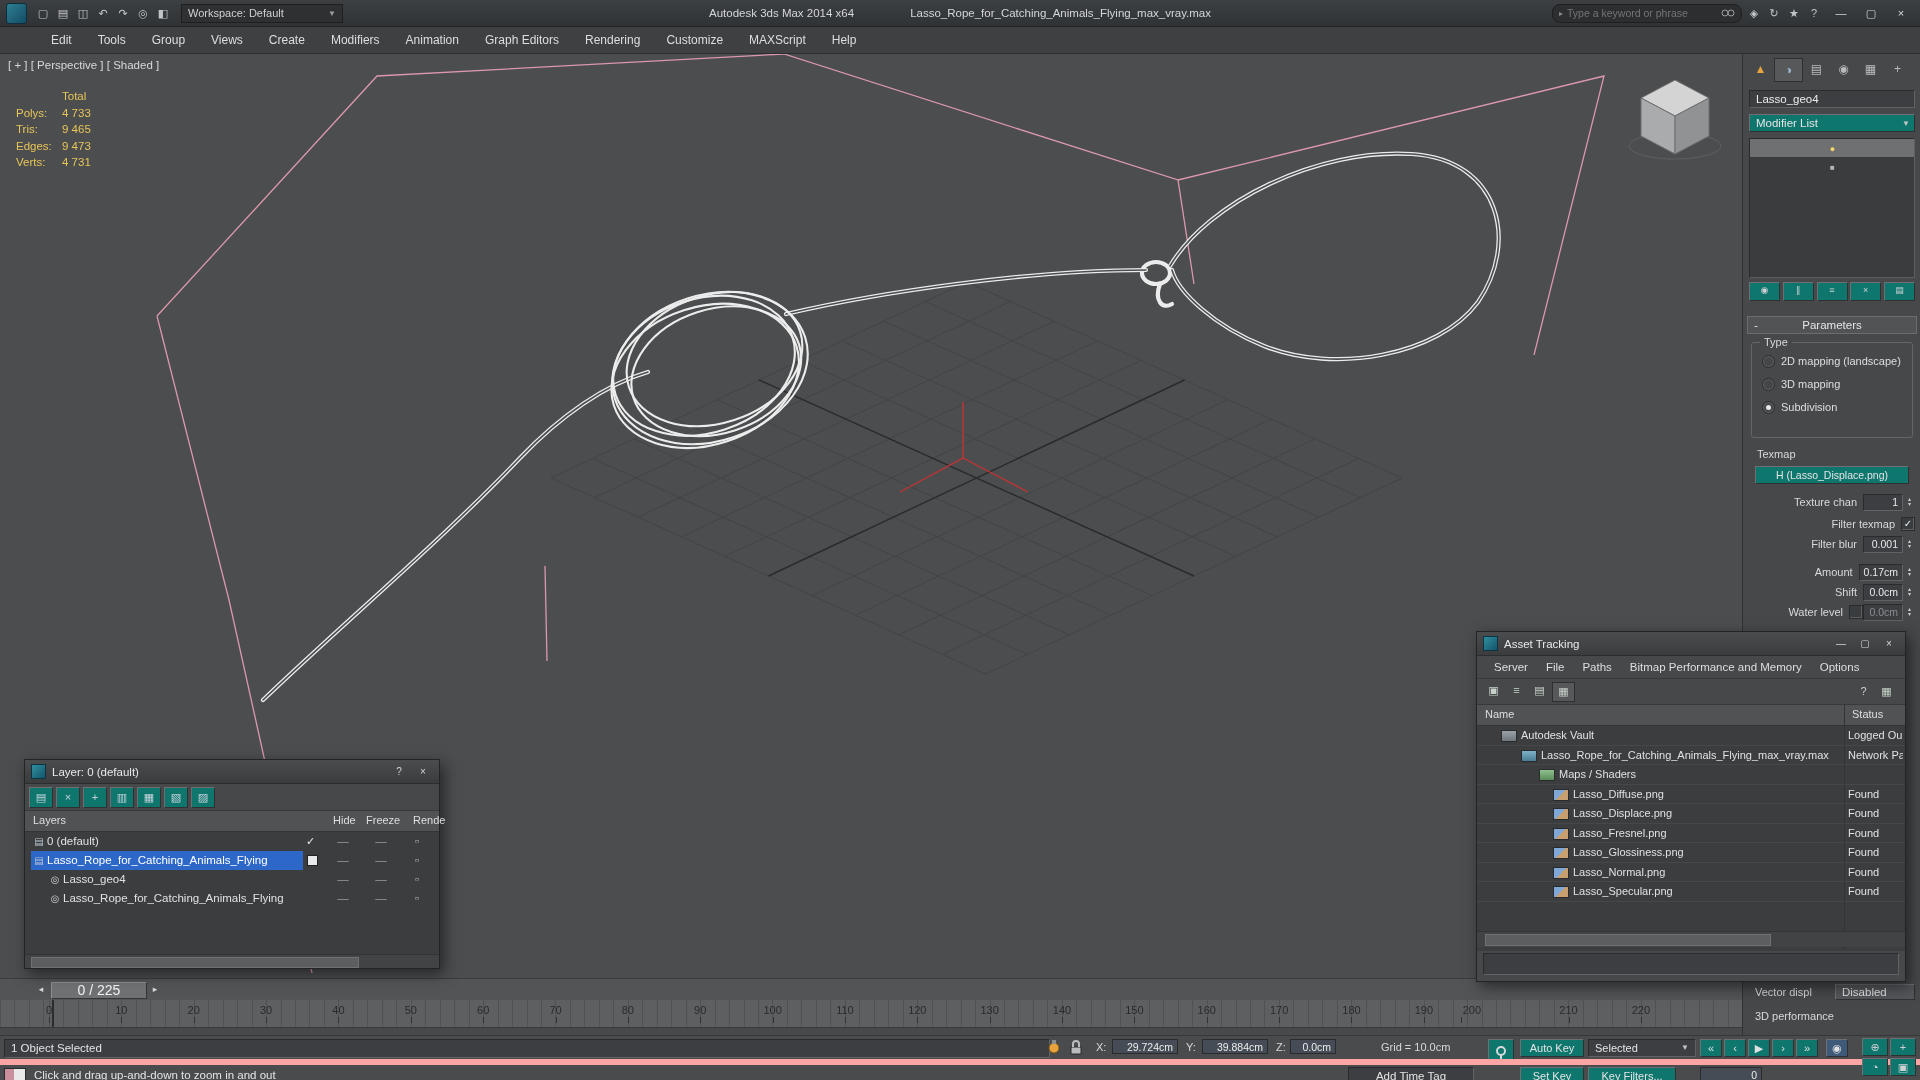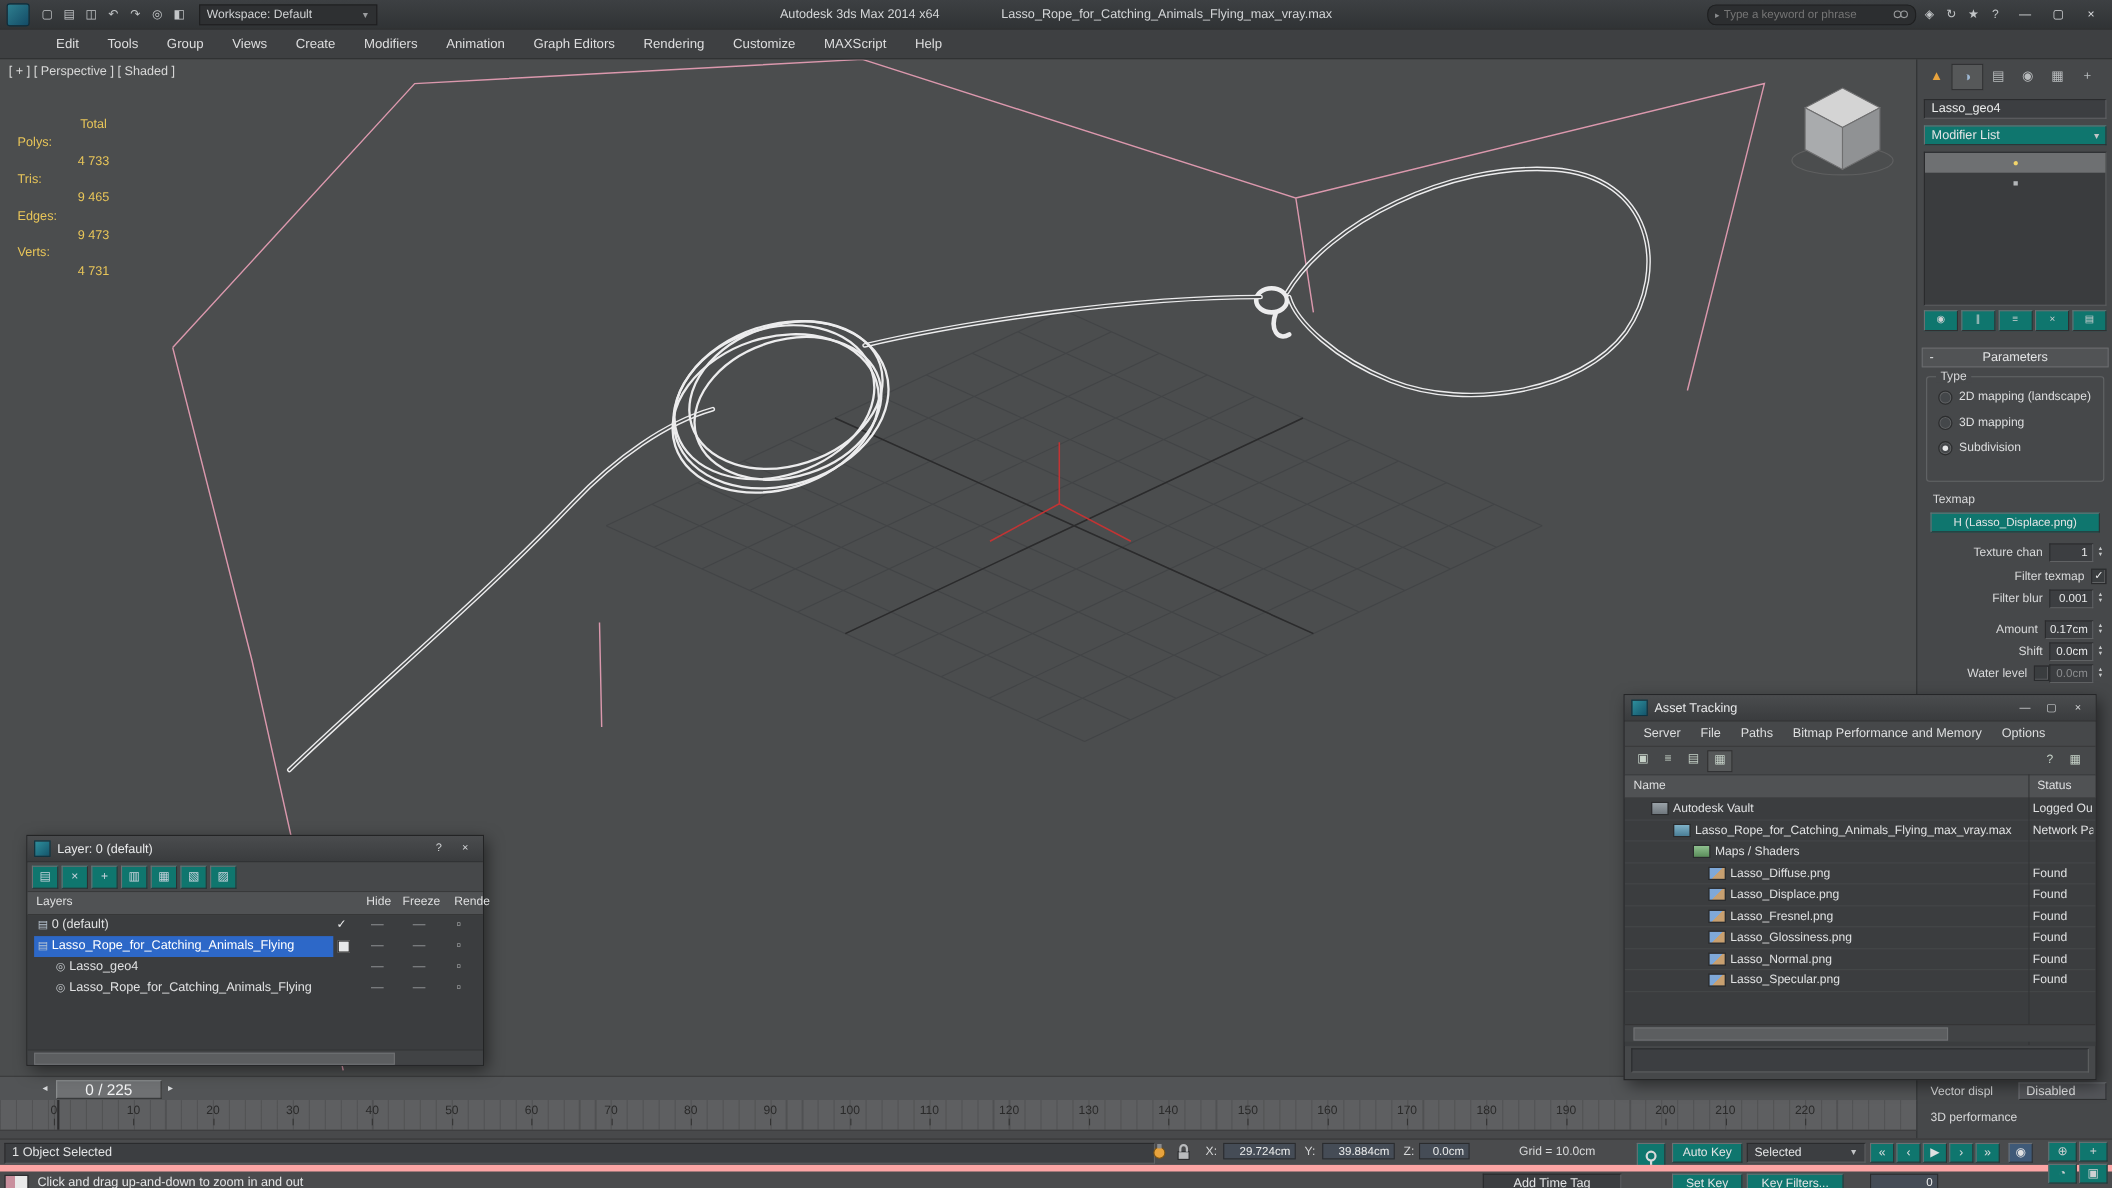--- a/index.html
+++ b/index.html
@@ -30,21 +30,21 @@
   #menubar{position:absolute;left:0;top:27px;width:1920px;height:27px;background:#3e4042;border-bottom:1px solid #2c2d2e;
            display:flex;align-items:stretch;padding-left:38px;box-sizing:border-box;}
   .menuitem{padding:0 13px;line-height:26px;color:#dededf;font-size:12px;}
   
   #viewport{position:absolute;left:0;top:54px;width:1742px;height:924px;background:#4b4d4e;overflow:hidden;}
   #viewport svg{position:absolute;left:0;top:0;}
   #vplabel{position:absolute;left:8px;top:5px;color:#d8d8d8;font-size:11.5px;}
   #stats{position:absolute;left:16px;top:34px;color:#e8c559;font-size:11.5px;line-height:16.5px;}
   .srow{display:flex;}
   .slabel{width:46px;}
-  .sval{width:46px;text-align:center;margin-top:17px;}
+  .sval{width:46px;text-align:left;}
   
   #cpanel{position:absolute;left:1742px;top:54px;width:178px;height:981px;background:#46484a;
           border-left:1px solid #303132;box-sizing:border-box;}
   #cptabs{position:absolute;left:4px;top:4px;display:flex;}
   .cptab{width:27px;height:22px;line-height:22px;text-align:center;font-size:12px;color:#b9bcbe;}
   .cptab.create{color:#e8a33d;}
   .cptab.modify{color:#9db7d2;}
   .cptab.active{background:#565859;border:1px solid #2e2f30;}
   #objname{position:absolute;left:6px;top:36px;width:166px;height:18px;box-sizing:border-box;
            line-height:16px;padding:0 6px;color:#eceded;font-size:11.5px;}
@@ -447,21 +447,21 @@
         <span class="ruler-tick" style="left: 752.6px;">100</span>
         <span class="ruler-tick" style="left: 824.96px;">110</span>
         <span class="ruler-tick" style="left: 897.32px;">120</span>
         <span class="ruler-tick" style="left: 969.68px;">130</span>
         <span class="ruler-tick" style="left: 1042.04px;">140</span>
         <span class="ruler-tick" style="left: 1114.4px;">150</span>
         <span class="ruler-tick" style="left: 1186.76px;">160</span>
         <span class="ruler-tick" style="left: 1259.12px;">170</span>
         <span class="ruler-tick" style="left: 1331.48px;">180</span>
         <span class="ruler-tick" style="left: 1403.84px;">190</span>
-        <span class="ruler-tick" style="left: 1494px;">200</span>
+        <span class="ruler-tick" style="left: 1441px; text-align: right;">200</span>
         <span class="ruler-tick" style="left: 1548.56px;">210</span>
         <span class="ruler-tick" style="left: 1620.92px;">220</span>
       </div>
   </div>
 
   <div id="statusbar">
     <div class="statusfield sunken" style="left:4px;top:3px;width:1032px">1 Object Selected</div>
     <span style="position:absolute;left:1046px;top:3px">
       <svg width="16" height="17">
           <circle cx="8" cy="9" r="5" fill="#e8a33d" stroke="#7a5210"></circle>

